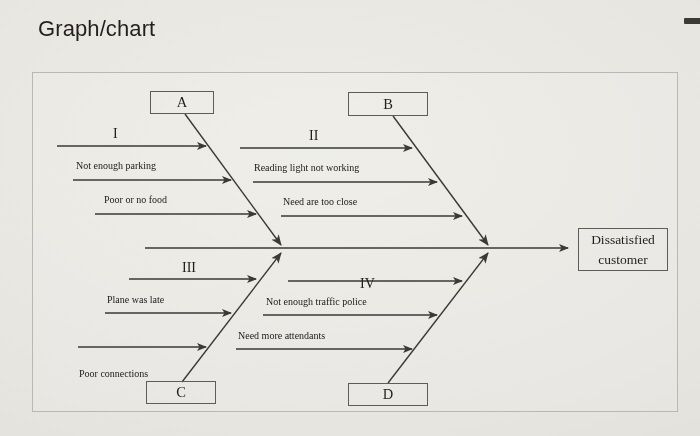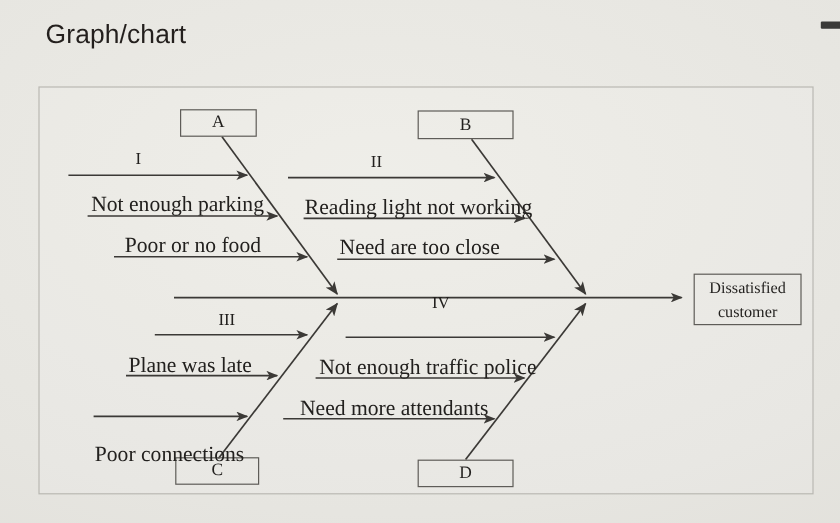--- a/index.html
+++ b/index.html
@@ -57,21 +57,21 @@
     width: 700px;
     height: 436px;
   }
   .lbl {
     position: absolute;
     font-family: "Liberation Serif", serif;
     color: #22201e;
     white-space: nowrap;
   }
   .cause-text {
-    font-size: 18px;
+    font-size: 10px;
   }
   .roman {
     font-size: 14px;
   }
   .box {
     position: absolute;
     border: 1.4px solid #5e5c58;
     background: transparent;
     display: flex;
     align-items: center;
@@ -176,15 +176,15 @@
 <span class="lbl cause-text" style="left:104px; top:194px;">Poor or no food</span>
 
 <span class="lbl roman" style="left:309px; top:128px;">II</span>
 <span class="lbl cause-text" style="left:254px; top:162px;">Reading light not working</span>
 <span class="lbl cause-text" style="left:283px; top:196px;">Need are too close</span>
 
 <span class="lbl roman" style="left:182px; top:260px;">III</span>
 <span class="lbl cause-text" style="left:107px; top:294px;">Plane was late</span>
 <span class="lbl cause-text" style="left:79px; top:328px;margin-top:40px;">Poor connections</span>
 
-<span class="lbl roman" style="left:360px; top:246px;">IV</span>
+<span class="lbl roman" style="left:360px; top:276px;">IV</span>
 <span class="lbl cause-text" style="left:266px; top:296px;font-family:Liberation Serif, serif;">Not enough traffic police</span>
-<span class="lbl cause-text" style="left:238px; top:330px;margin-left:12px;">Need more attendants</span>
+<span class="lbl cause-text" style="left:238px; top:330px;">Need more attendants</span>
 
 </body></html>

